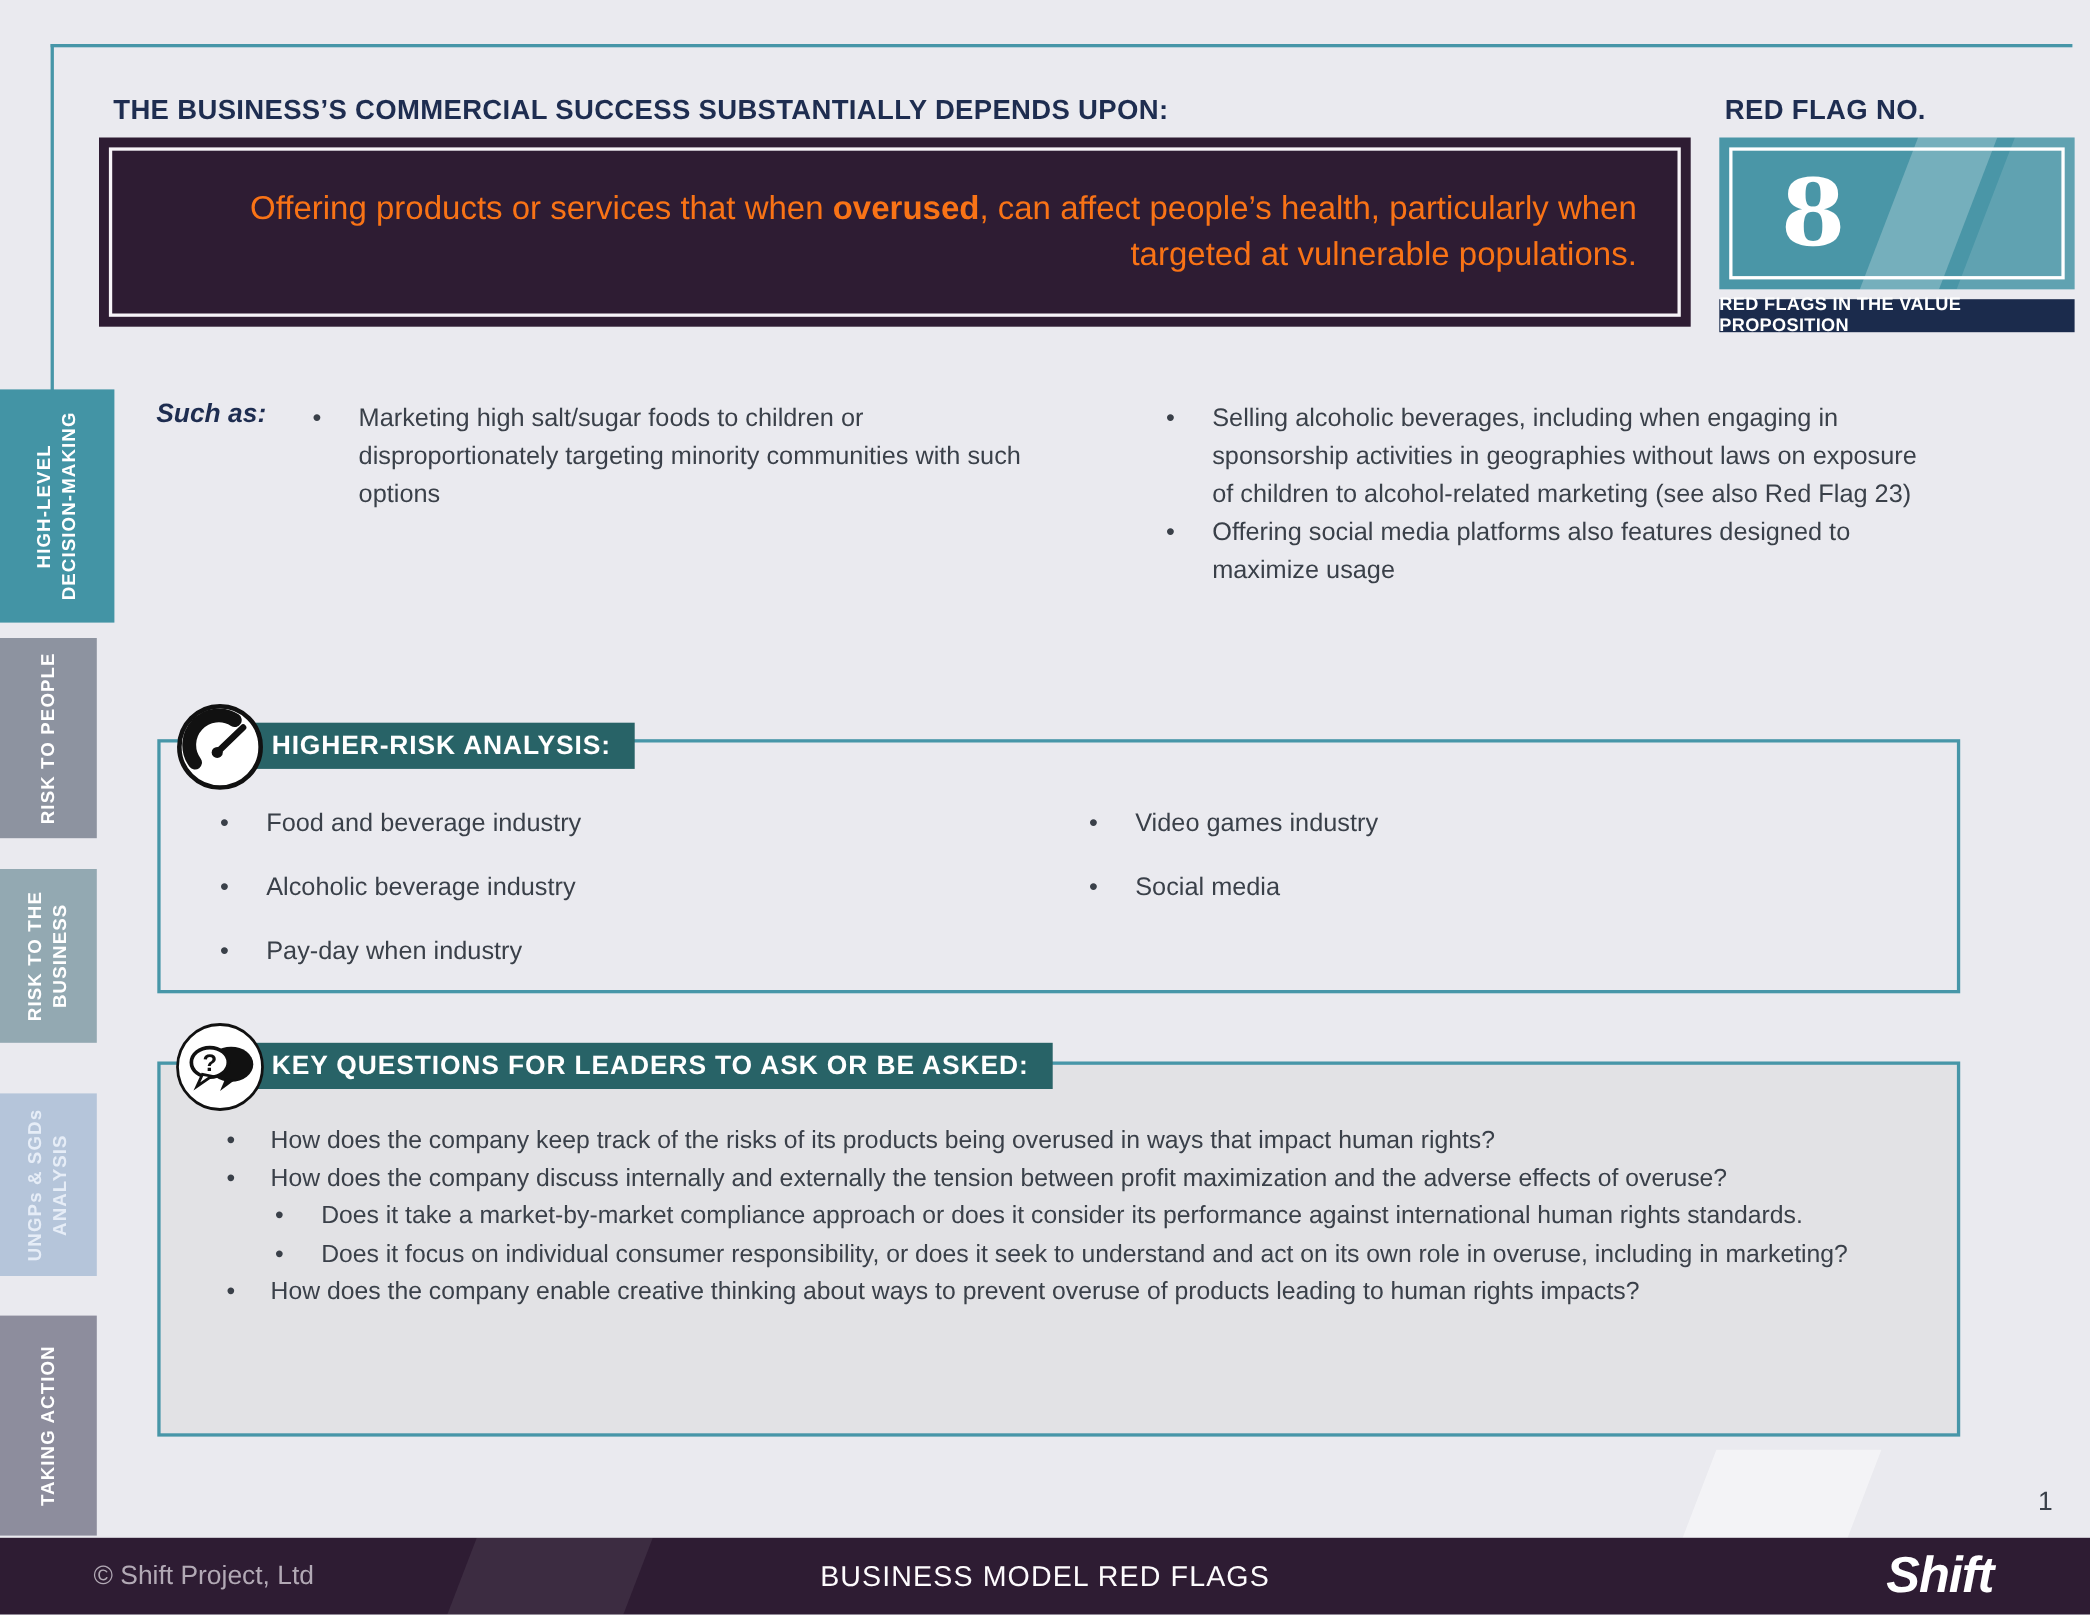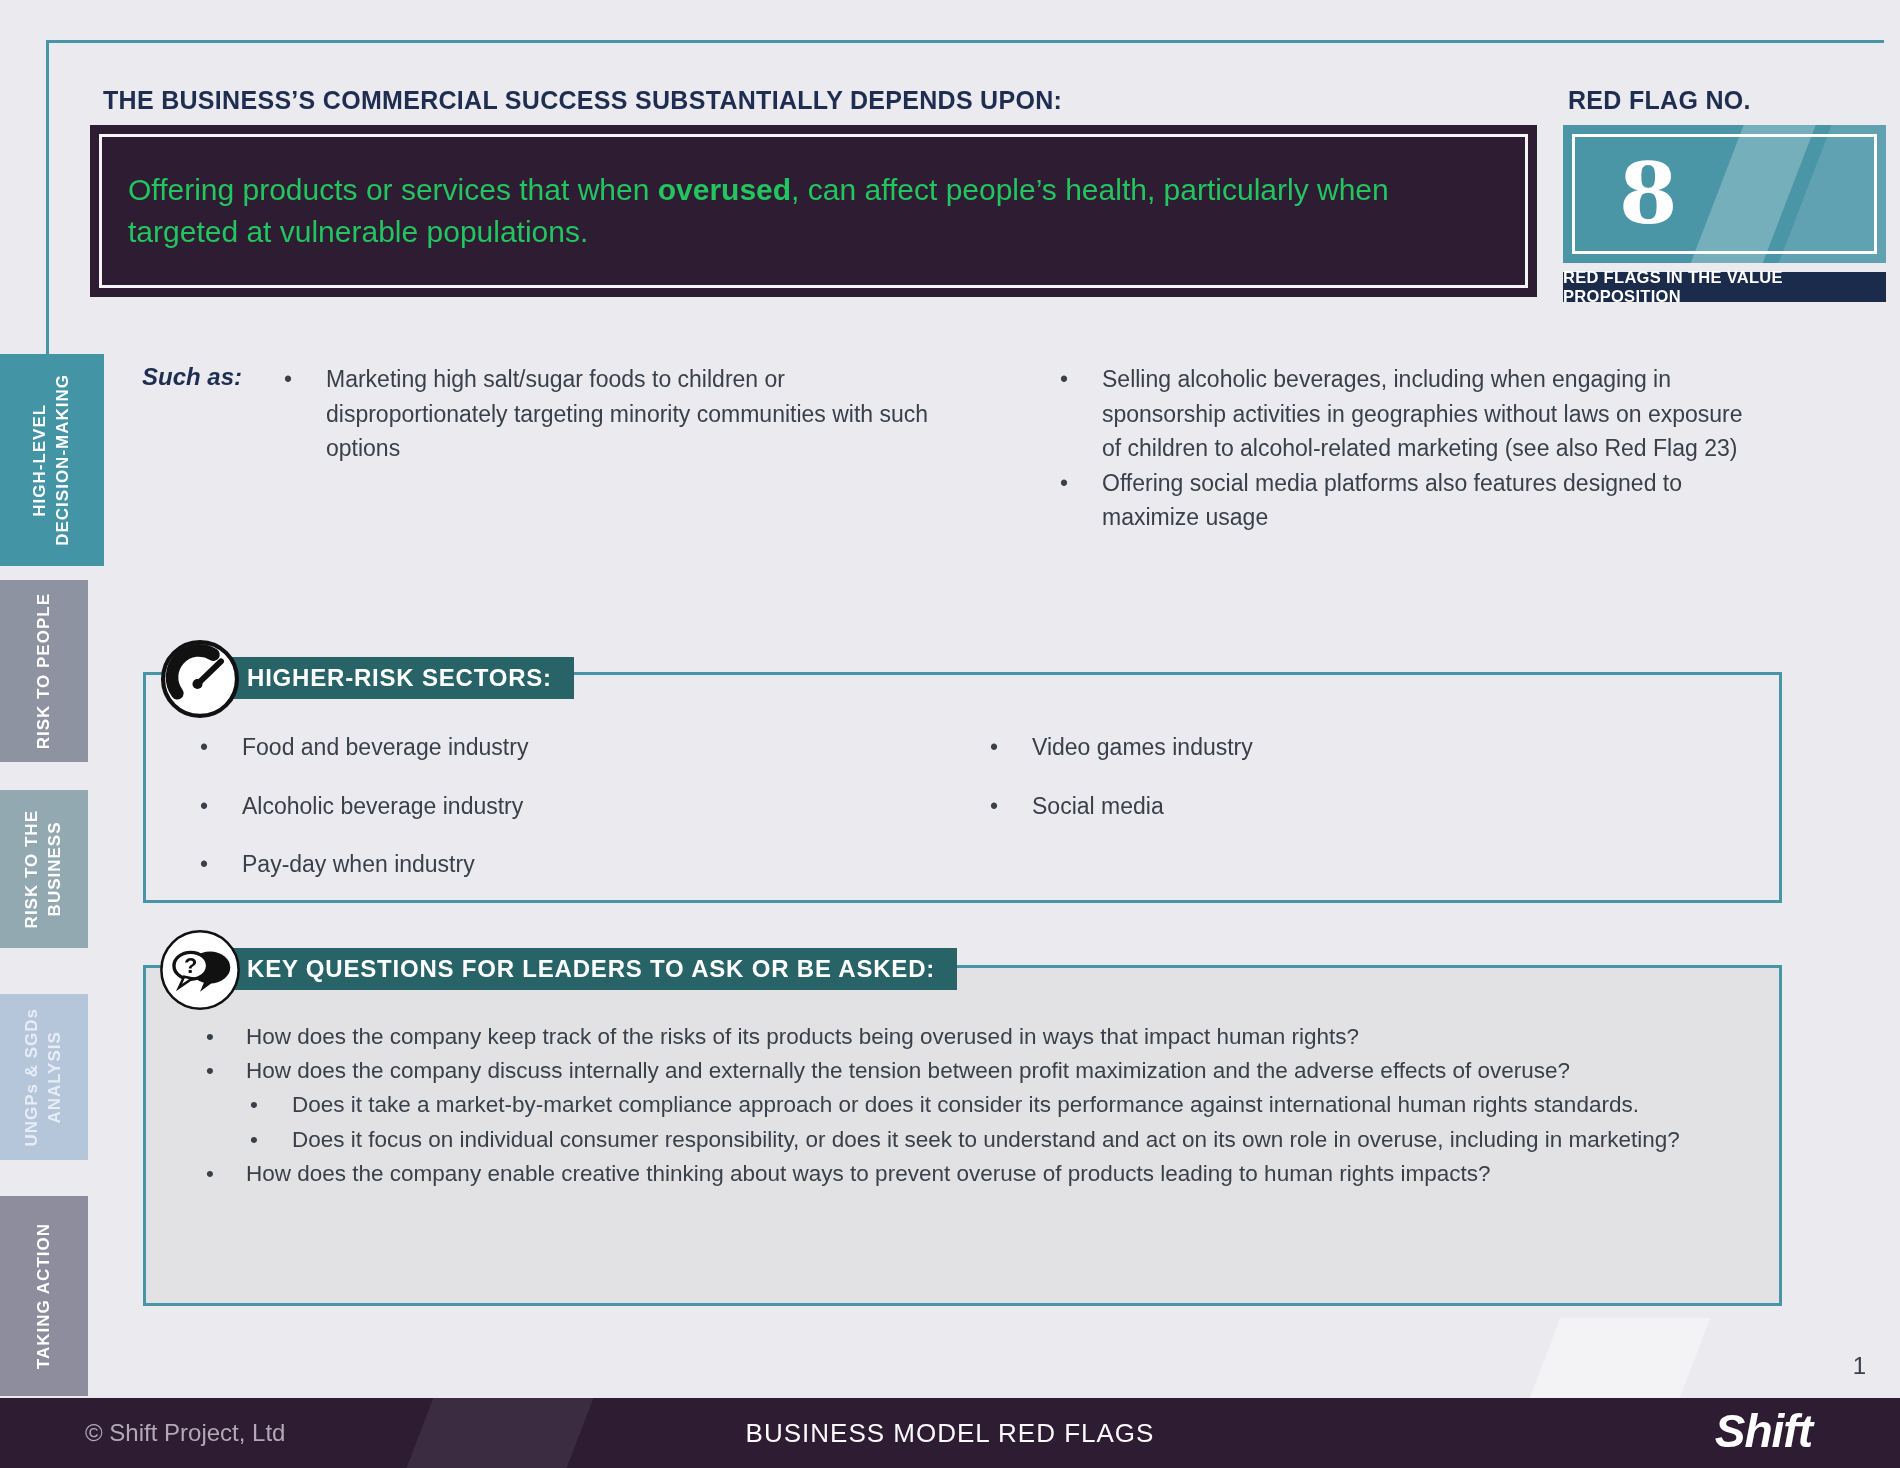--- a/index.html
+++ b/index.html
@@ -14,21 +14,21 @@
   .frame-top { position:absolute; left:46px; top:40px; width:1838px; height:3px; background:#4796a8; }
   .frame-left { position:absolute; left:46px; top:40px; width:3px; height:316px; background:#4796a8; }
 
   
   .main-heading { position:absolute; left:103px; top:86px; font-size:25px; font-weight:bold; color:#1e2d50; letter-spacing:.3px;text-align:center; }
   .redflag-heading { position:absolute; left:1568px; top:86px; font-size:25px; font-weight:bold; color:#1e2d50; letter-spacing:.3px; }
 
   
   .statement-box { position:absolute; left:90px; top:125px; width:1447px; height:172px; background:#2e1c33; }
   .statement-inner { position:absolute; inset:9px; border:3px solid #f7f4f8; display:flex; align-items:center; padding:0 26px; }
-  .statement-text { font-size:30px; line-height:1.4; color:#22c55e; max-width:1360px; font-weight:400; }
+  .statement-text { font-size:30px; line-height:1.4; color:#f97316; max-width:1360px; font-weight:400;text-align:right; }
   .statement-text b { font-weight:bold; }
 
   
   .number-box { position:absolute; left:1563px; top:125px; width:323px; height:138px; background:#4a96a7; overflow:hidden; }
   .number-box .stripe1 { position:absolute; left:150px; top:-40px; width:72px; height:240px; background:rgba(255,255,255,.24); transform:skewX(-21deg); }
   .number-box .stripe2 { position:absolute; left:238px; top:-40px; width:120px; height:240px; background:rgba(255,255,255,.12); transform:skewX(-21deg); }
   .number-inner { position:absolute; inset:9px; border:3px solid #fff; display:flex; align-items:center; }
   .number-big { font-family:"DejaVu Serif", serif; font-weight:bold; font-size:84px; color:#fff; padding-left:44px; line-height:1; }
   .category-banner { position:absolute; left:1563px; top:272px; width:323px; height:30px; background:#1b2b4c; color:#fff;
                      font-size:16.5px; font-weight:bold; letter-spacing:.3px; display:flex; align-items:center; justify-content:center; }
@@ -173,21 +173,21 @@
 
       <li>
             <span class="li-text">Video games industry</span>
           </li>
           <li>
             <span class="li-text">Social media</span>
           </li>
         </ul>
     </div>
   </div>
-  <div class="section-header sectors-header">HIGHER-RISK SECTORS:</div>
+  <div class="section-header sectors-header">HIGHER-RISK ANALYSIS:</div>
   <svg class="section-icon sectors-icon" viewBox="0 0 100 100">
     <circle cx="50" cy="50" r="44" fill="#ffffff" stroke="#111111" stroke-width="5"></circle>
     <path d="M 23 67 A 32 32 0 0 1 66 21" stroke="#111111" stroke-width="15" fill="none" stroke-linecap="round"></path>
     <circle cx="47" cy="56" r="6" fill="#111111"></circle>
     <line x1="47" y1="56" x2="75" y2="29" stroke="#111111" stroke-width="7" stroke-linecap="round"></line>
   </svg>
 
   <div class="tealbox questions-box">
     <div class="questions-body">
       <ul class="qlist">

